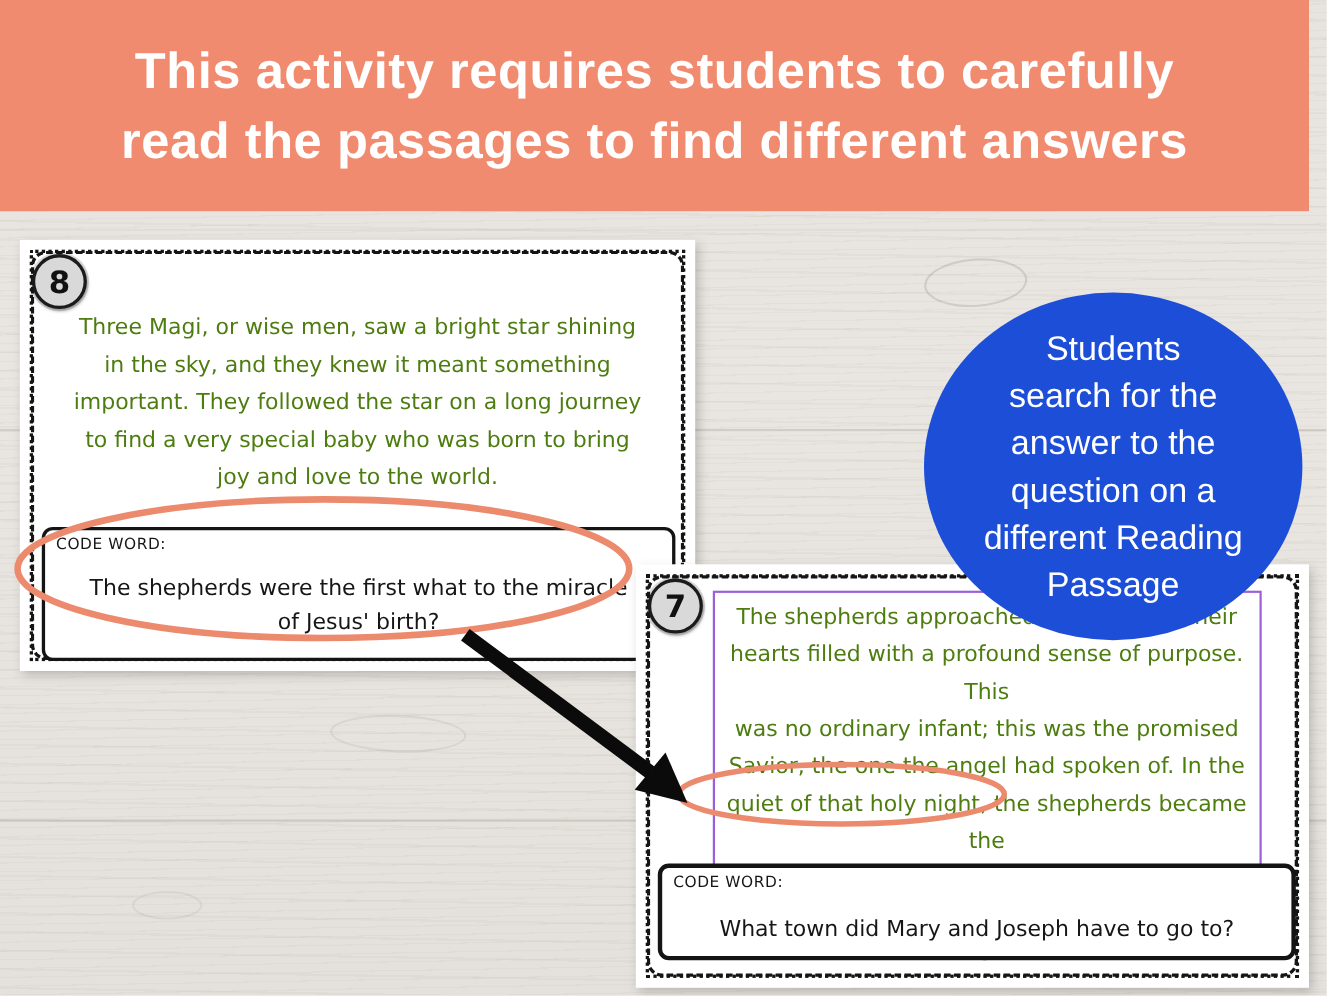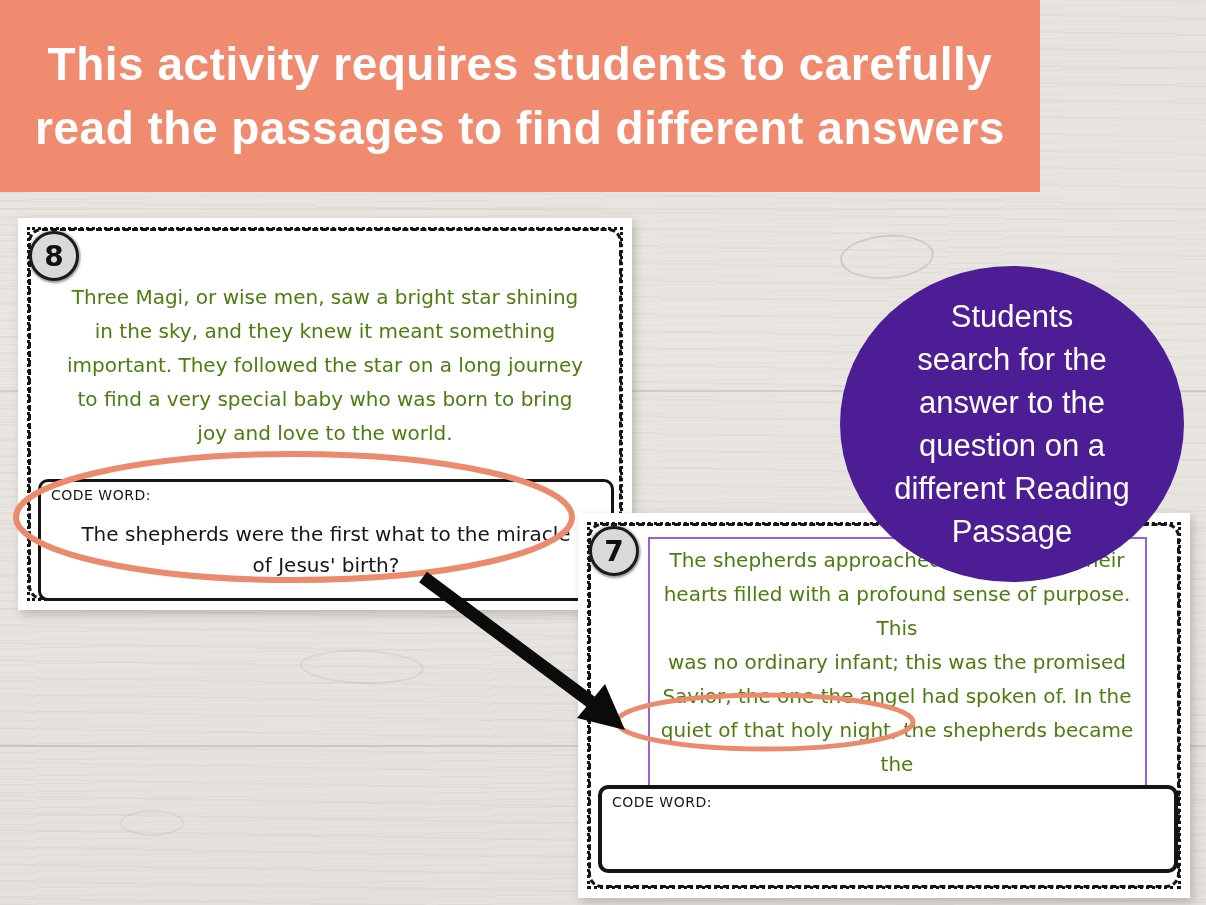--- a/index.html
+++ b/index.html
@@ -20,21 +20,21 @@
   .seam.s1{top:390px; opacity:.55;}
   .seam.s2{top:745px; opacity:.6;}
   .seam.s3{top:208px; opacity:.18;}
   .knot{position:absolute; border:2px solid rgba(140,128,118,0.25); border-radius:50%;}
   .knot.k1{left:840px; top:235px; width:90px; height:40px; transform:rotate(-4deg);}
   .knot.k2{left:300px; top:650px; width:120px; height:30px; transform:rotate(2deg); opacity:.6;}
   .knot.k3{left:120px; top:810px; width:60px; height:22px; opacity:.5;}
 
   
   .banner{
-    position:absolute; left:0; top:0; width:1040px; height:192px;
+    position:absolute; left:0; top:0; width:1190px; height:192px;
     background:#f18b6f; z-index:1;
     display:flex; align-items:center; justify-content:center;
   }
   .banner-text{
     color:#ffffff; font-size:46px; font-weight:bold; line-height:64px;
     text-align:center; white-space:pre-line; letter-spacing:0.5px;
   }
 
   
   .card{
@@ -76,21 +76,21 @@
   .question{
     position:absolute; left:6px; right:6px; text-align:center; white-space:pre-line;
     font-family:"DejaVu Sans", sans-serif; font-size:20px; line-height:31px; color:#161616;
   }
   .card8 .question{top:37px;}
   .card7 .question{top:40px;}
 
   
   .callout{
     position:absolute; left:840px; top:266px; width:344px; height:316px;
-    background:#4c1d95; border-radius:50%; z-index:5;
+    background:#1d4ed8; border-radius:50%; z-index:5;
     display:flex; align-items:center; justify-content:center;
   }
   .callout-text{
     color:#ffffff; font-size:31px; line-height:43px; text-align:center;
     white-space:pre-line; font-weight:normal;
   }
 
   
   .overlay{position:absolute; left:0; top:0; z-index:10; pointer-events:none;}
 </style>
@@ -140,20 +140,21 @@
     <div class="purple-frame"></div>
     <div class="passage">The shepherds approached the manger, their
 hearts filled with a profound sense of purpose. This
 was no ordinary infant; this was the promised
 Savior, the one the angel had spoken of. In the
 quiet of that holy night, the shepherds became the
 first witnesses to the miracle that unfolded before
 them.</div>
     <div class="codebox">
       <div class="code-label">CODE WORD:</div>
+      <div class="question">What town did Mary and Joseph have to go to?</div>
     </div>
   </section>
 
   <div class="callout">
     <div class="callout-text">Students
 search for the
 answer to the
 question on a
 different Reading
 Passage</div>

